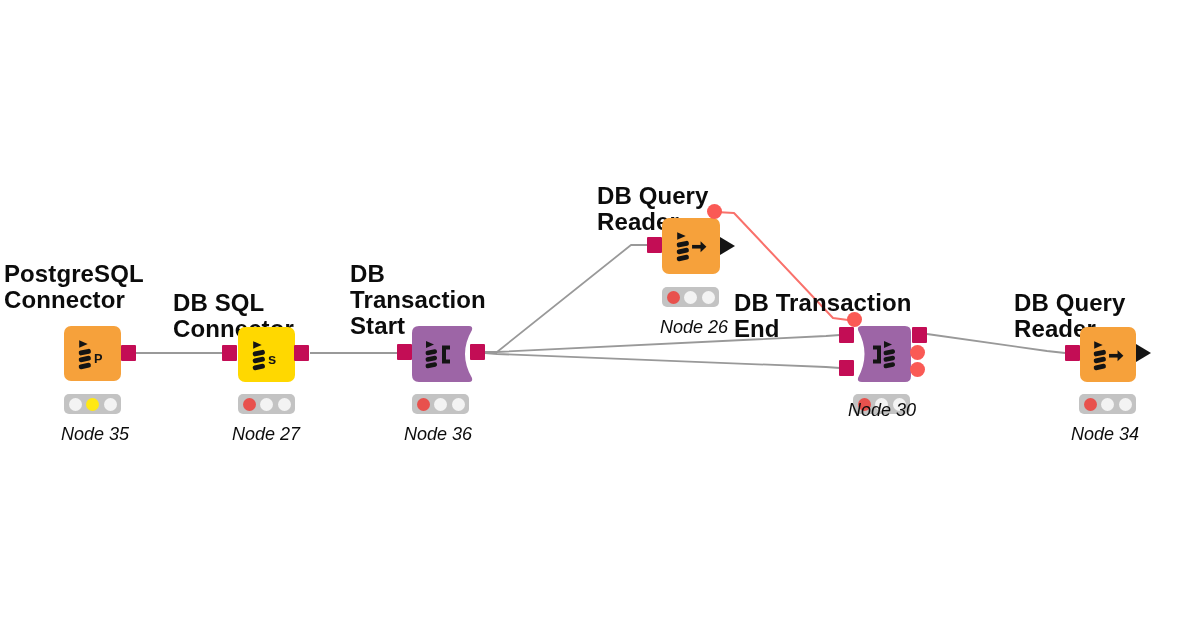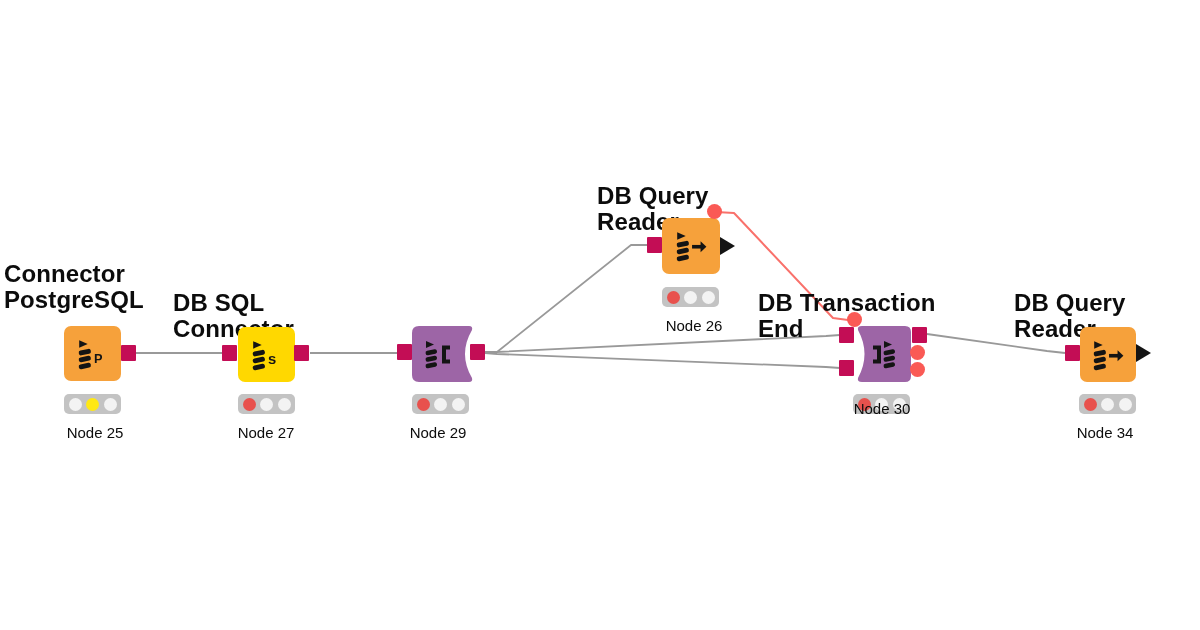--- a/index.html
+++ b/index.html
@@ -2,21 +2,21 @@
 <html><head>
 <meta charset="utf-8">
 <style>
   html,body{margin:0;padding:0;}
   body{font-family:"Liberation Sans","DejaVu Sans",sans-serif;background:#ffffff;}
   #canvas{position:relative;width:1200px;height:630px;background:#ffffff;overflow:hidden;}
 
   .wires{position:absolute;left:0;top:0;width:1200px;height:630px;}
 
   .node-title{position:absolute;text-align:left;font-weight:bold;font-size:24px;line-height:26px;color:#0c0c0c;letter-spacing:.1px;}
-  .node-label{position:absolute;text-align:center;font-size:15px;color:#0c0c0c;}
+  .node-label{position:absolute;text-align:center;font-size:18px;color:#0c0c0c;font-style:italic;}
 
   .node-body{position:absolute;width:57px;height:55px;border-radius:7px;display:flex;align-items:center;justify-content:center;}
   .node-orange{background:#F6A13B;}
   .node-yellow{background:#FFD800;}
   .node-shape{position:absolute;display:flex;align-items:center;justify-content:center;}
   .node-shape svg.shape{position:absolute;left:0;top:0;}
   .node-shape .icon-wrap{position:relative;}
 
   .port-square{position:absolute;width:15px;height:16px;background:#C30D55;border-radius:1px;}
   .port-triangle{position:absolute;width:0;height:0;border-top:9px solid transparent;border-bottom:9px solid transparent;border-left:15px solid #141414;}
@@ -39,41 +39,41 @@
     <polyline points="136,353 222,353" fill="none" stroke="#999999" stroke-width="1.8"></polyline>
     <polyline points="310,353 397,353" fill="none" stroke="#999999" stroke-width="1.8"></polyline>
     <polyline points="485,352 497,352 631,245 647,245" fill="none" stroke="#999999" stroke-width="1.8" stroke-linejoin="round"></polyline>
     <polyline points="485,352 497,352 826,336 840,335" fill="none" stroke="#999999" stroke-width="1.8" stroke-linejoin="round"></polyline>
     <polyline points="485,353 497,354 826,367 840,368" fill="none" stroke="#999999" stroke-width="1.8" stroke-linejoin="round"></polyline>
     <polyline points="927,334 1047,351 1065,353" fill="none" stroke="#999999" stroke-width="1.8" stroke-linejoin="round"></polyline>
     <polyline points="716,212 734,213 833,318 848,320" fill="none" stroke="#F9716B" stroke-width="2" stroke-linejoin="round"></polyline>
   </svg>
 
   <div class="node-title" style="left:4px;top:261px;width:160px;">
+    <div>PostgreSQL</div>
     <div>Connector</div>
-    <div>PostgreSQL</div>
   </div>
   <div class="node-body node-orange" style="left:64px;top:326px;">
     <svg class="node-icon" width="34" height="34" viewBox="0 0 32 32">
       <g fill="#141414">
         <path d="M3,3 L11,6.5 L3,10 Z"></path>
         <rect x="2.5" y="12" width="11.5" height="4.6" rx="2" transform="rotate(-12 8 14)"></rect>
         <rect x="2.5" y="18.5" width="11.5" height="4.6" rx="2" transform="rotate(-12 8 20.5)"></rect>
         <rect x="2.5" y="25" width="11.5" height="4.6" rx="2" transform="rotate(-12 8 27)"></rect>
         <text x="17" y="24" font-size="12" font-weight="bold" font-family="Liberation Sans, sans-serif">P</text>
       </g>
     </svg>
   </div>
   <div class="port-square" style="left:121px;top:345px;"></div>
   <div class="traffic" style="left:64px;top:394px;">
     <span class="light off"></span>
     <span class="light yellow"></span>
     <span class="light off"></span>
   </div>
-  <div class="node-label" style="left:15px;top:424px;width:160px;">Node 25</div>
+  <div class="node-label" style="left:15px;top:424px;width:160px;">Node 35</div>
 
   <div class="node-title" style="left:173px;top:290px;width:160px;">
     <div>DB SQL Connector</div>
   </div>
   <div class="node-body node-yellow" style="left:238px;top:327px;">
     <svg class="node-icon" width="34" height="34" viewBox="0 0 32 32">
       <g fill="#141414">
         <path d="M3,3 L11,6.5 L3,10 Z"></path>
         <rect x="2.5" y="12" width="11.5" height="4.6" rx="2" transform="rotate(-12 8 14)"></rect>
         <rect x="2.5" y="18.5" width="11.5" height="4.6" rx="2" transform="rotate(-12 8 20.5)"></rect>
@@ -84,20 +84,24 @@
   </div>
   <div class="port-square" style="left:222px;top:345px;"></div>
   <div class="port-square" style="left:294px;top:345px;"></div>
   <div class="traffic" style="left:238px;top:394px;">
     <span class="light red"></span>
     <span class="light off"></span>
     <span class="light off"></span>
   </div>
   <div class="node-label" style="left:186px;top:424px;width:160px;">Node 27</div>
 
+  <div class="node-title" style="left:350px;top:261px;width:160px;">
+    <div>DB Transaction</div>
+    <div>Start</div>
+  </div>
   <div class="node-shape" style="left:412px;top:326px;width:62px;height:56px;">
     <svg class="shape" width="62" height="56" viewBox="0 0 62 56">
       <path d="M7,0 H57 Q61,0 60,4 Q46,28 60,52 Q61,56 57,56 H7 Q0,56 0,49 V7 Q0,0 7,0 Z" fill="#9D65A6"></path>
     </svg>
     <span class="icon-wrap">
       <svg class="node-icon" width="32" height="32" viewBox="0 0 32 32" style="position:relative;left:-4px;">
         <g fill="#141414">
           <path d="M3,3 L11,6.5 L3,10 Z"></path>
           <rect x="2.5" y="12" width="11.5" height="4.6" rx="2" transform="rotate(-12 8 14)"></rect>
           <rect x="2.5" y="18.5" width="11.5" height="4.6" rx="2" transform="rotate(-12 8 20.5)"></rect>
@@ -107,21 +111,21 @@
       </svg>
     </span>
   </div>
   <div class="port-square" style="left:397px;top:344px;"></div>
   <div class="port-square" style="left:470px;top:344px;"></div>
   <div class="traffic" style="left:412px;top:394px;">
     <span class="light red"></span>
     <span class="light off"></span>
     <span class="light off"></span>
   </div>
-  <div class="node-label" style="left:358px;top:424px;width:160px;">Node 29</div>
+  <div class="node-label" style="left:358px;top:424px;width:160px;">Node 36</div>
 
   <div class="node-title" style="left:597px;top:183px;width:160px;">
     <div>DB Query Reader</div>
   </div>
   <div class="node-body node-orange" style="left:662px;top:218px;width:58px;height:56px;">
     <svg class="node-icon" width="34" height="34" viewBox="0 0 32 32">
       <g fill="#141414">
         <path d="M3,3 L11,6.5 L3,10 Z"></path>
         <rect x="2.5" y="12" width="11.5" height="4.6" rx="2" transform="rotate(-12 8 14)"></rect>
         <rect x="2.5" y="18.5" width="11.5" height="4.6" rx="2" transform="rotate(-12 8 20.5)"></rect>
@@ -134,21 +138,21 @@
   <div class="port-square" style="left:647px;top:237px;"></div>
   <div class="port-triangle" style="left:720px;top:237px;"></div>
   <div class="port-circle" style="left:707px;top:204px;"></div>
   <div class="traffic" style="left:662px;top:287px;">
     <span class="light red"></span>
     <span class="light off"></span>
     <span class="light off"></span>
   </div>
   <div class="node-label" style="left:614px;top:317px;width:160px;">Node 26</div>
 
-  <div class="node-title" style="left:758px;top:290px;width:200px;">
+  <div class="node-title" style="left:734px;top:290px;width:200px;">
     <div>DB Transaction End</div>
   </div>
   <div class="node-shape" style="left:846px;top:325px;width:66px;height:58px;">
     <svg class="shape" width="66" height="58" viewBox="0 0 66 58">
       <path d="M16,1 H59 Q65,1 65,7 V51 Q65,57 59,57 H16 Q11,57 12,53 Q25,29 12,5 Q11,1 16,1 Z" fill="#9D65A6"></path>
     </svg>
     <span class="icon-wrap">
       <svg class="node-icon" width="32" height="32" viewBox="0 0 32 32" style="position:relative;left:5px;">
         <path d="M5,9.5 h6 v14 h-6" fill="none" stroke="#141414" stroke-width="4"></path>
         <g fill="#141414" transform="translate(13,0)">

